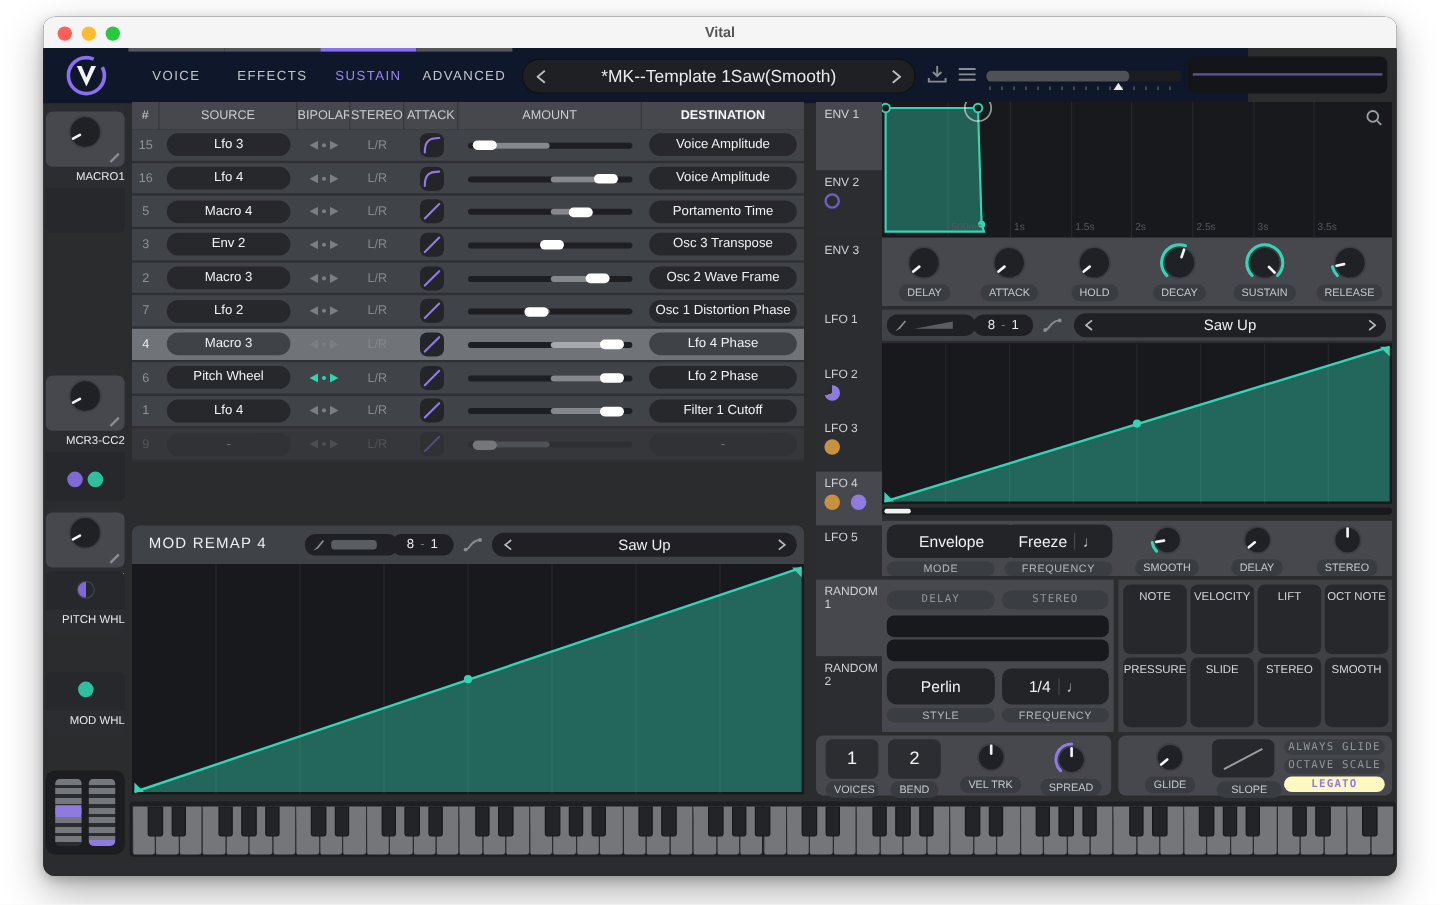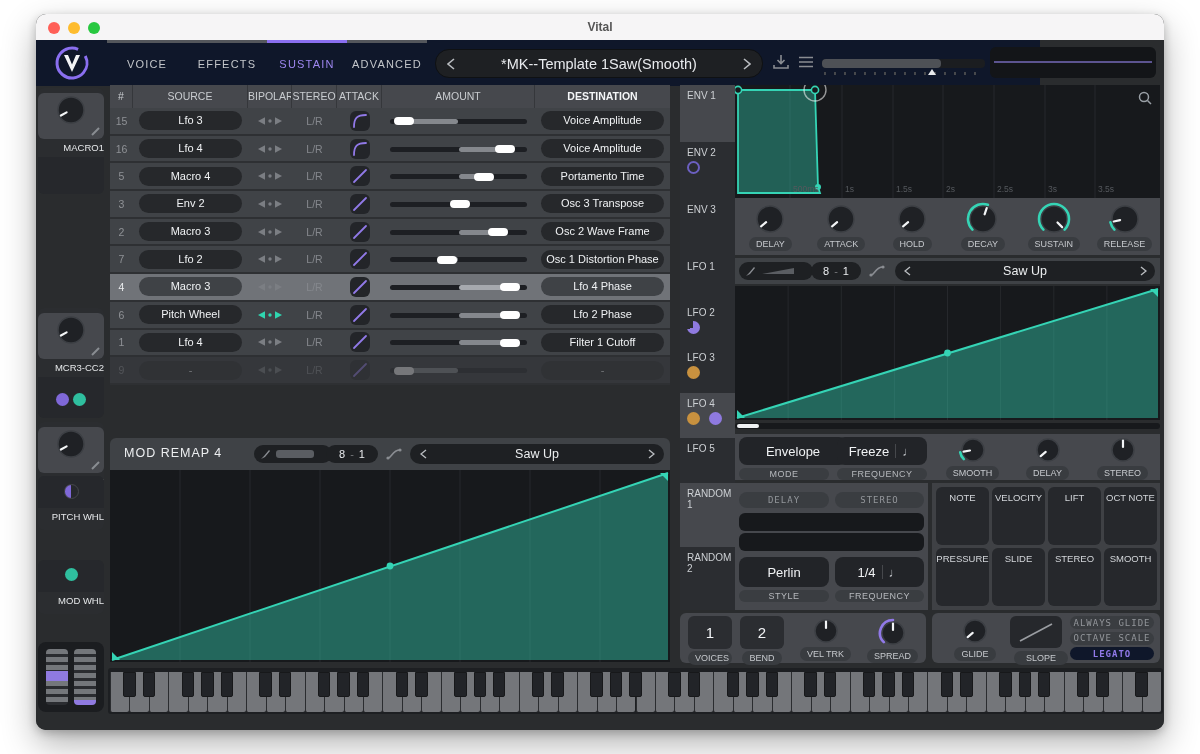--- a/index.html
+++ b/index.html
@@ -894,21 +894,21 @@
           </div>
       <div style="position:absolute;left:78px;top:3px;width:52px;height:32px;background:#26282c;border-radius:6px;">
         <svg width="52" height="32">
               <path d="M10 25 L42 8" stroke="#9a9da2" stroke-width="1.6"></path>
             </svg>
       </div>
       <div class="kpill" style="position:absolute;left:82px;top:38px;width:40px;text-align:center;">SLOPE</div>
       <div id="toggles" style="position:absolute;left:138px;top:3px;width:84px;">
             <div class="monopill" style="position: absolute; top: 0px; width: 84px; height: 13px;">ALWAYS GLIDE</div>
             <div class="monopill" style="position: absolute; top: 15.5px; width: 84px; height: 13px;">OCTAVE SCALE</div>
-            <div class="monopill" style="position: absolute; top: 31px; width: 84px; height: 13px; color: rgb(145, 121, 232); font-weight: bold; background: #0f172a;">LEGATO</div>
+            <div class="monopill" style="position: absolute; top: 31px; width: 84px; height: 13px; color: rgb(145, 121, 232); font-weight: bold; background: #fef9c3;">LEGATO</div>
           </div>
     </div>
 
     <div class="keyboard">
           <div class="keys" id="keyboard">
             <div class="wkey" style="left: 0%; width: 1.85185%;"></div>
             <div class="wkey" style="left: 1.85185%; width: 1.85185%;"></div>
             <div class="wkey" style="left: 3.7037%; width: 1.85185%;"></div>
             <div class="wkey" style="left: 5.55556%; width: 1.85185%;"></div>
             <div class="wkey" style="left: 7.40741%; width: 1.85185%;"></div>

